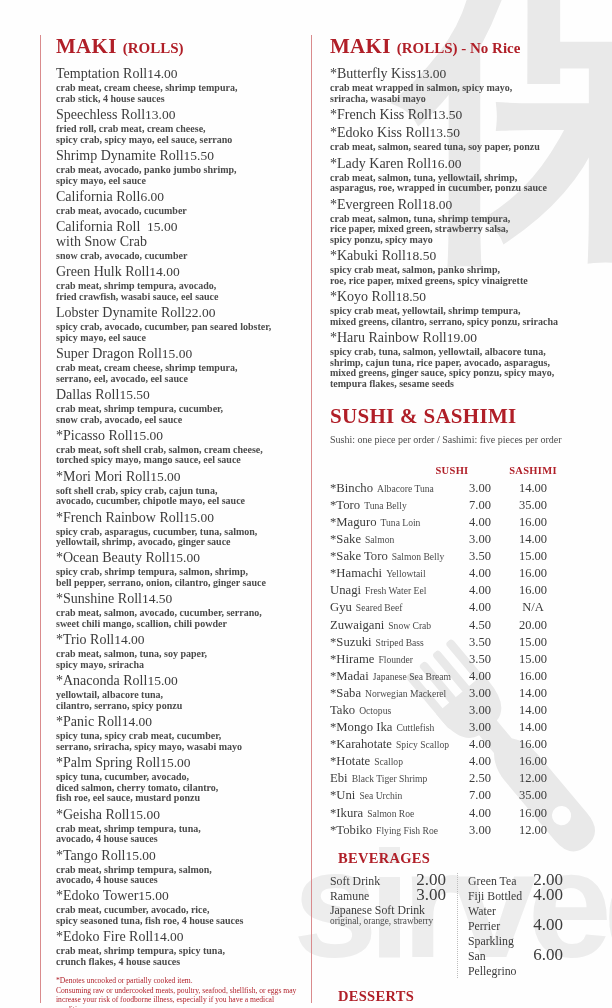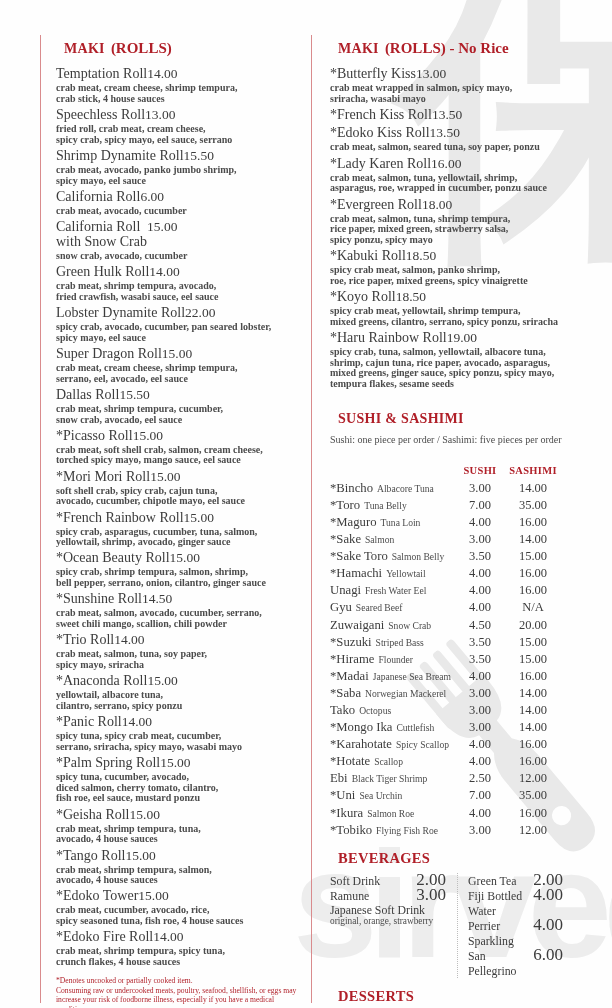--- a/index.html
+++ b/index.html
@@ -16,33 +16,33 @@
     font-weight:bold; font-size:152px; letter-spacing:-9px; color:#ededed; line-height:1; }
   .wm-fork{ top:628px; left:384px; width:250px; height:250px; transform:rotate(-40deg); }
   
   .vline{ position:absolute; top:35px; height:968px; width:1px; background:#d98b8d; z-index:1; }
   .vline.l{ left:40px; } .vline.m{ left:311px; }
   
   .col{ position:absolute; top:32px; z-index:2; }
   .col-left{ left:56px; width:247px; }
   .col-right{ left:330px; width:233px; }
   .sec-title{ color:var(--accent); font-weight:bold; margin:0 0 7px 0; }
-  .sec-title .t1{ font-size:14px; letter-spacing:.3px;margin-left:8px; }
+  .sec-title .t1{ font-size:21px; letter-spacing:.3px; }
   .sec-title .t2{ font-size:15px; }
   .sec-title-sm{ color:var(--accent); font-weight:bold; font-size:14.5px; letter-spacing:.3px; margin:0 0 6px 8px; }
   
   .item{ margin-bottom:2.5px; }
   .item .row{ display:flex; justify-content:flex-start; align-items:baseline; }
   .nm{ font-size:14px; line-height:15.5px; white-space:pre-line; }
   .pr{ font-size:13.5px; }
   .ds{ font-size:10px; line-height:10.7px; color:var(--desc); white-space:pre-line; margin-top:1px;font-weight:bold; }
   .disclaimer{ margin-top:8px; color:var(--accent); font-size:7.6px; line-height:1.3; white-space:pre-line; }
   
   .sushi-sub{ font-size:10px; color:var(--desc); margin:-2px 0 20px 0; }
-  .shead{ display:flex; align-items:baseline; margin-bottom:3px; }
+  .shead{ display:flex; align-items:baseline; margin-bottom:3px;gap:28px; }
   .shead .sp, .shead .sp2{ color:var(--accent); font-weight:bold; font-size:10.5px; letter-spacing:.3px; }
   .srow{ display:flex; align-items:baseline; line-height:15.1px; }
   .snm{ flex:1; white-space:nowrap; overflow:hidden; }
   .sname{ font-size:12.7px; }
   .sdesc{ font-size:9.6px; color:var(--desc); }
   .sp{ width:46px; text-align:center; font-size:12.5px; }
   .sp2{ width:60px; text-align:center; font-size:12.5px; }
   .spacer{ flex:1; }
   
   .bev{ display:flex; margin-bottom:10px; }

